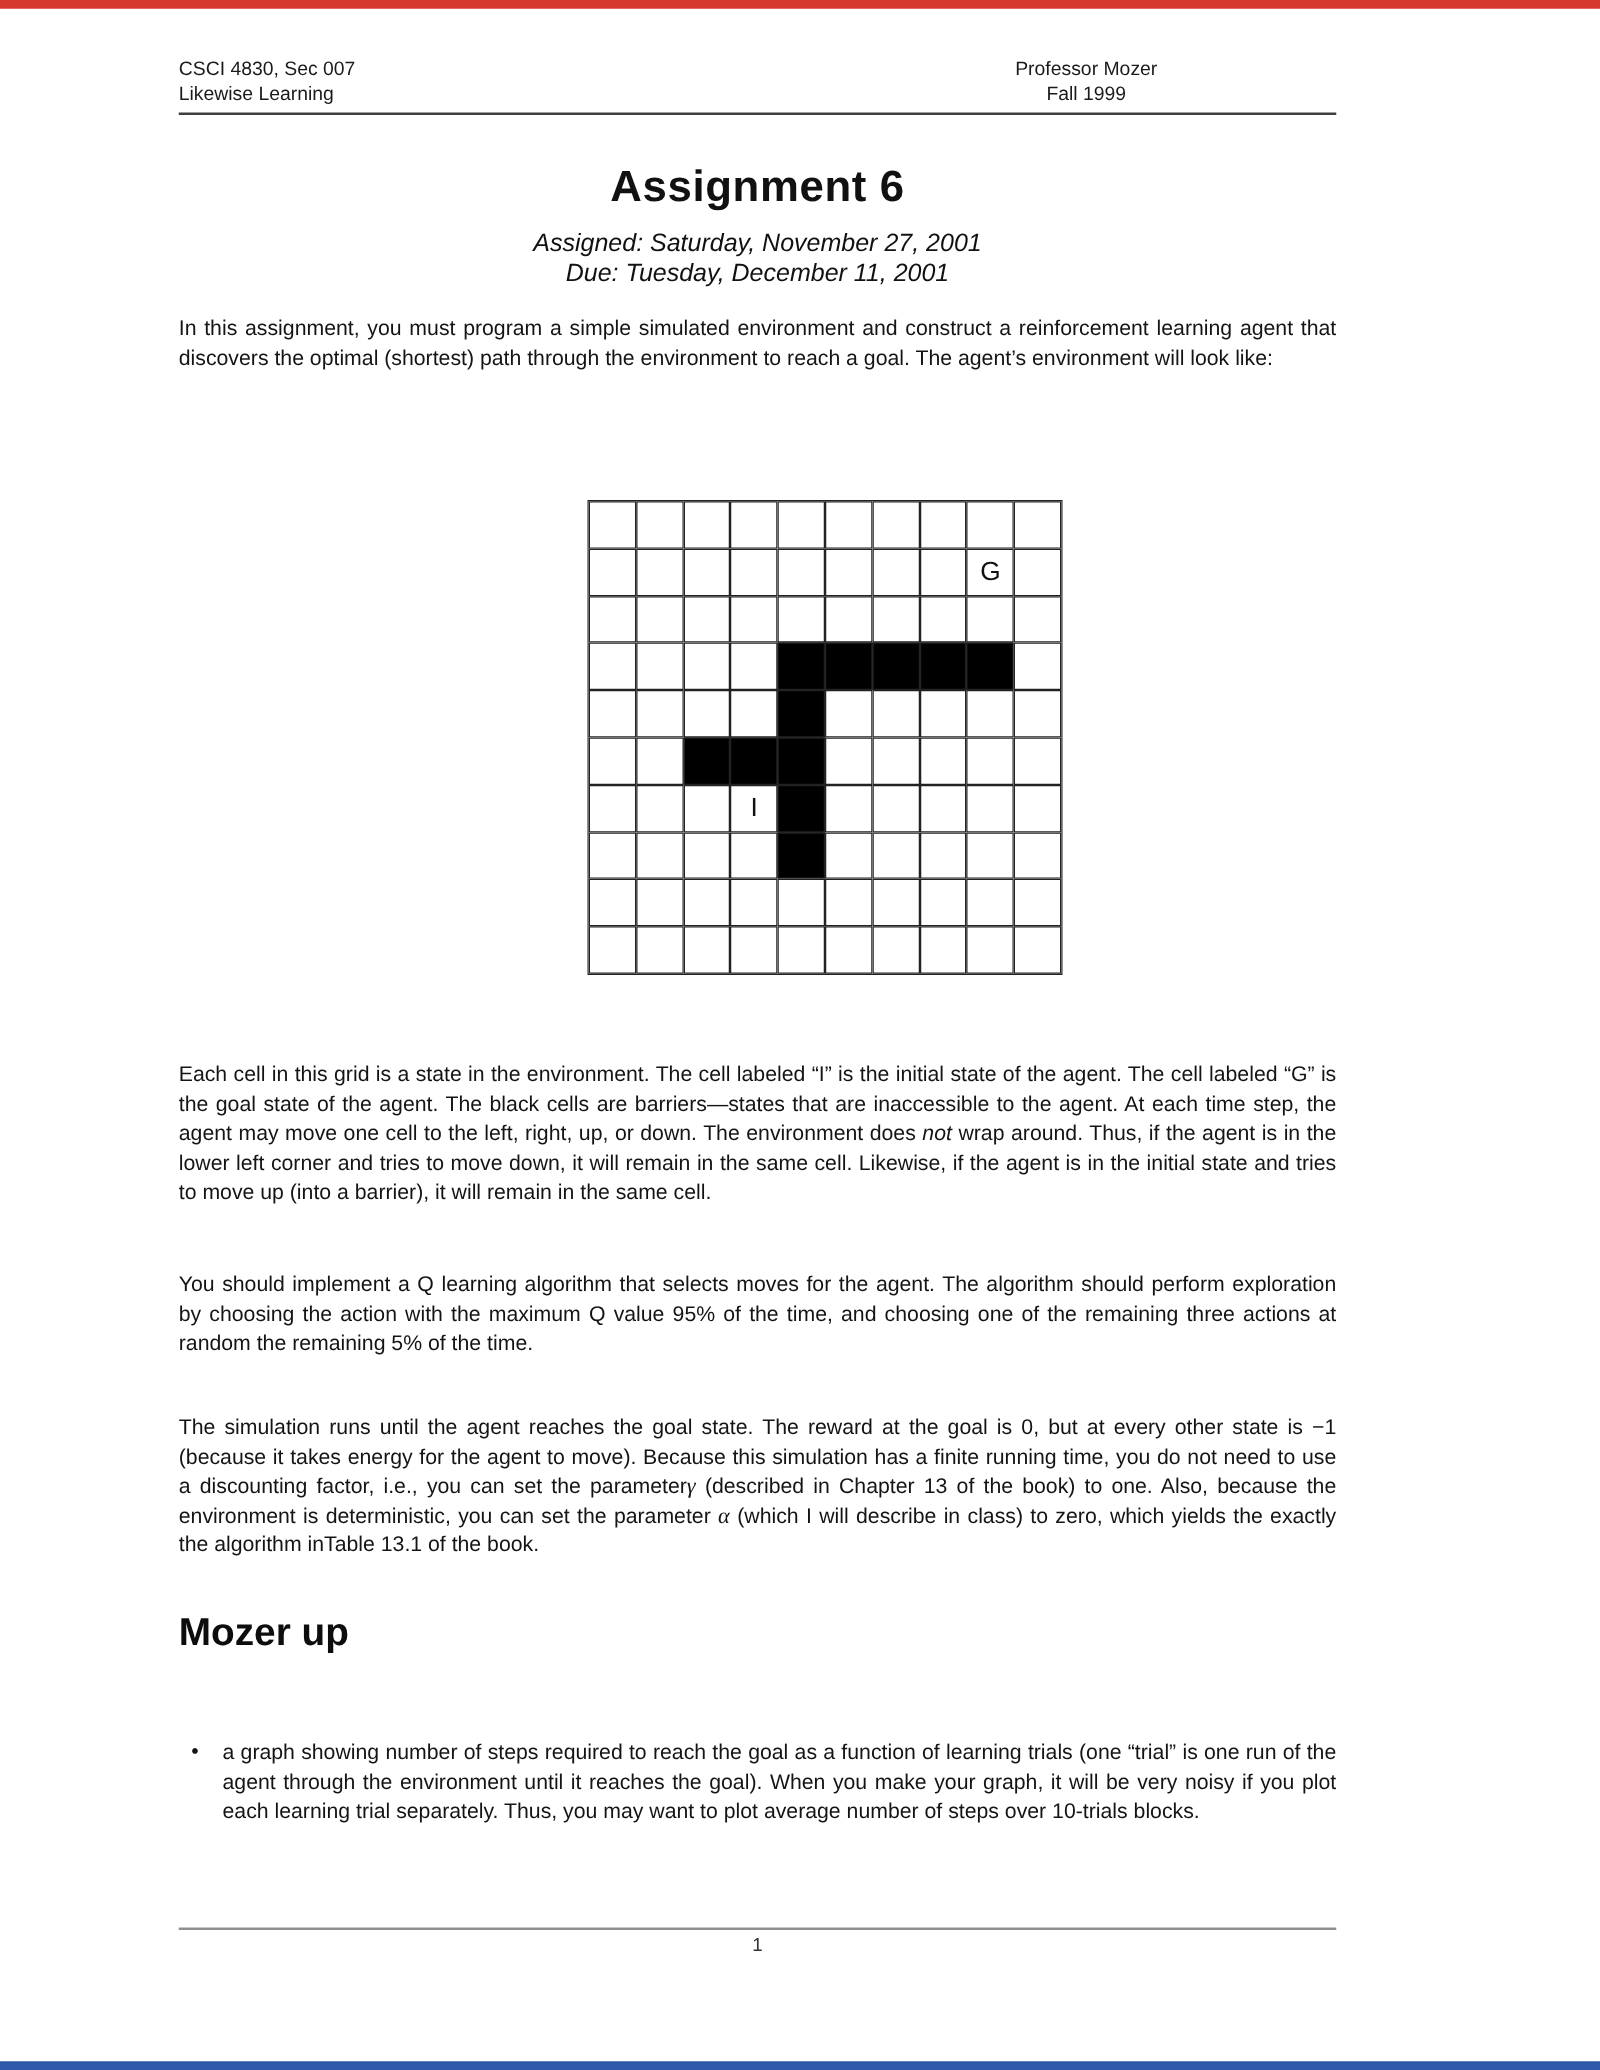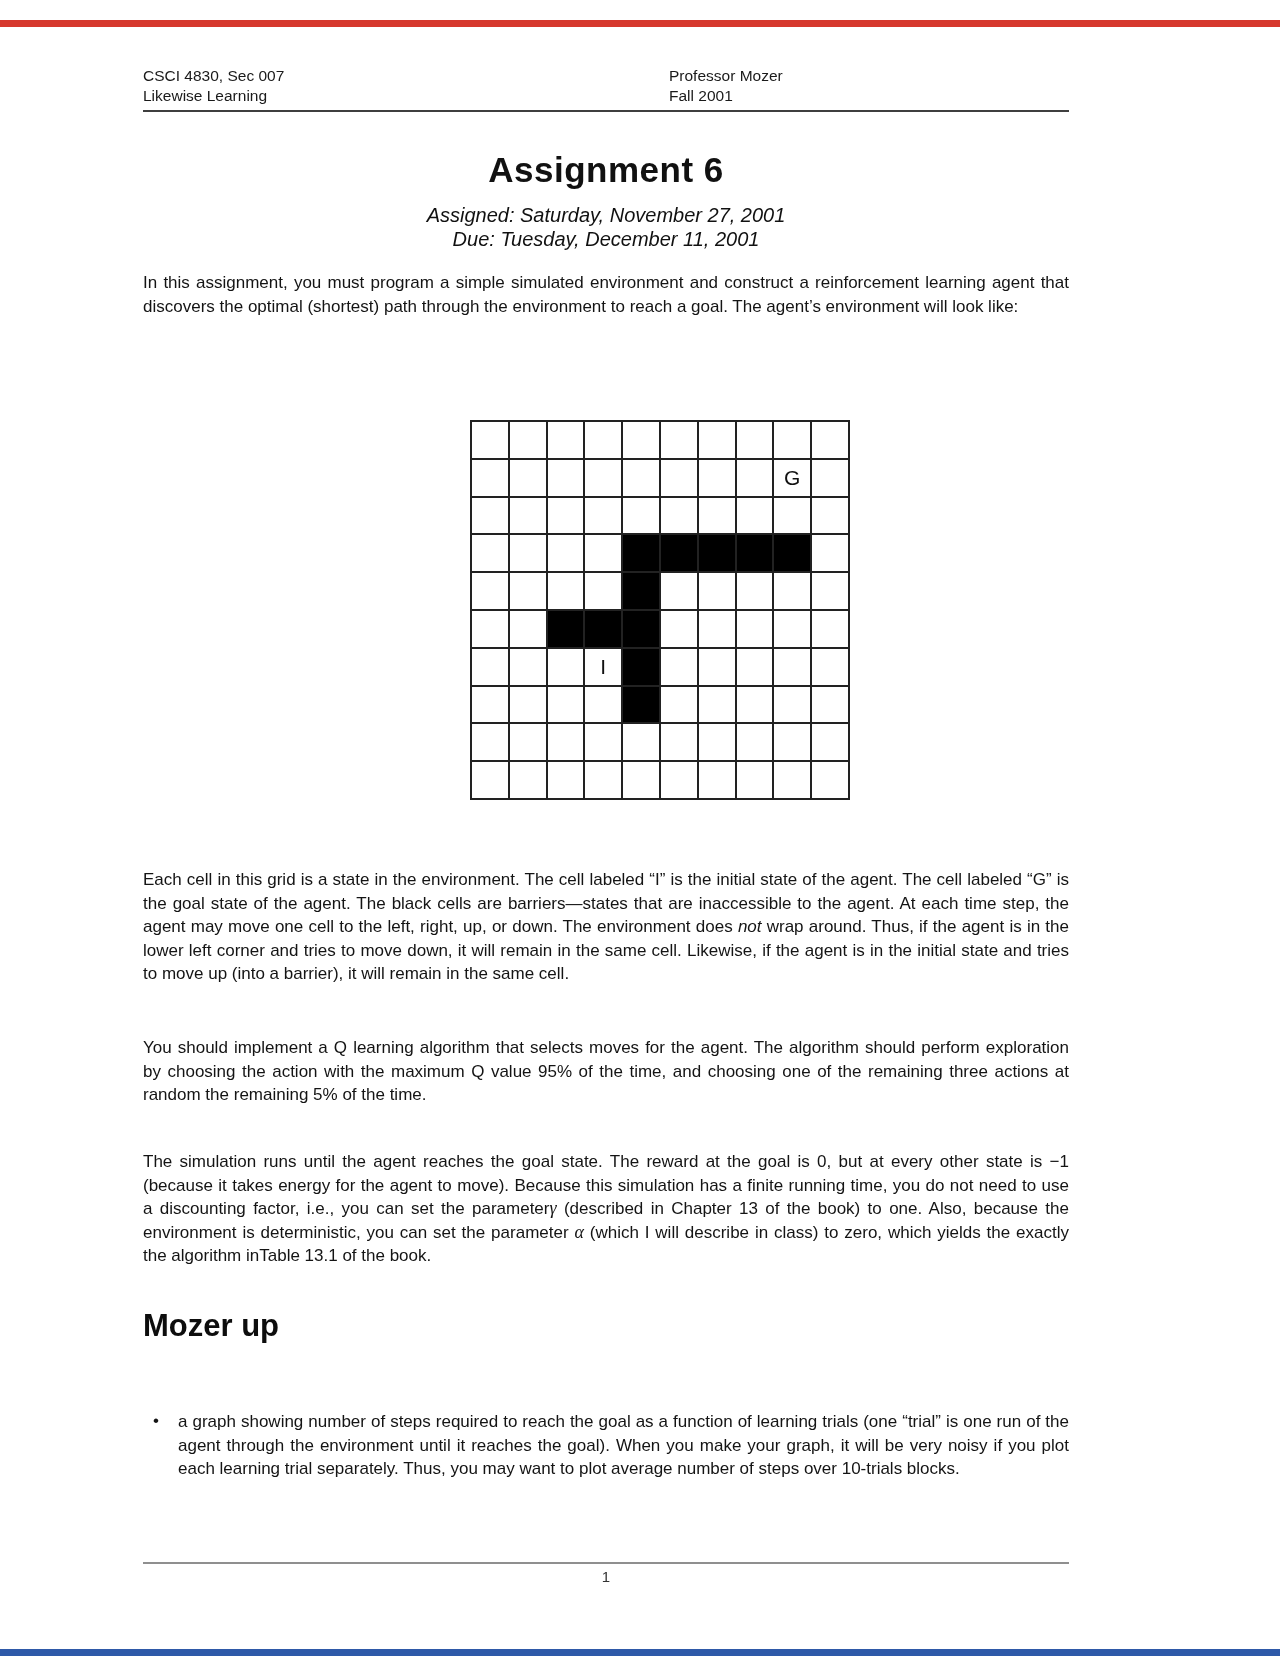--- a/index.html
+++ b/index.html
@@ -4,26 +4,26 @@
 <style>
   html,body{margin:0;padding:0;background:#ffffff;}
   #page{
     position:relative;
     width:1280px;height:1656px;
     background:#ffffff;
     font-family:"Liberation Sans",sans-serif;
     color:#111;
     overflow:hidden;
   }
-  .abs{position:absolute;margin-top:20px;}
+  .abs{position:absolute;}
   .col{left:143px;width:926px;}
   .chrome-bar{left:0;width:1280px;height:7px;}
   
   .hdr{font-size:15.5px;line-height:20px;color:#1a1a1a;}
-  .hdr-right{text-align:left;}
+  .hdr-right{text-align:center;}
   .rule{height:2px;}
   
   .title{font-size:35px;font-weight:bold;text-align:center;letter-spacing:.5px;}
   .date-line{font-size:20px;font-style:italic;text-align:center;line-height:24px;}
   
   .body-text{font-size:17px;line-height:23.5px;text-align:justify;color:#141414;}
   .it{font-style:italic;}
   .greek{font-family:"Liberation Serif",serif;font-style:italic;font-size:18px;}
   
   .section-heading{font-size:31px;font-weight:bold;color:#0d0d0d;}
@@ -58,21 +58,21 @@
 <div id="page">
 
   <div class="abs chrome-bar" id="top-bar" style="top: 0px; background: rgb(214, 56, 46);"></div>
 
   <div class="abs hdr" style="left:143px;top:46px;">
     <div>CSCI 4830, Sec 007</div>
     <div>Likewise Learning</div>
   </div>
   <div class="abs hdr hdr-right" style="left:669px;top:46px;width:400px;">
     <div>Professor Mozer</div>
-    <div>Fall 2001</div>
+    <div>Fall 1999</div>
   </div>
   <div class="abs col rule" id="header-rule" style="top: 90px; background: rgb(63, 63, 63);"></div>
 
   <div class="abs col title" style="top:130px;">Assignment 6</div>
   <div class="abs col date-line" style="top:183px;">Assigned: Saturday, November 27, 2001</div>
   <div class="abs col date-line" style="top:207px;">Due: Tuesday, December 11, 2001</div>
 
   <div class="abs col body-text" style="top:251px;">In this assignment, you must program a simple simulated environment and construct a reinforcement learning agent that discovers the optimal (shortest) path through the environment to reach a goal. The agent’s environment will look like:</div>
 
   <div class="abs" id="env-grid" style="grid-template-columns: repeat(10, 1fr); grid-template-rows: repeat(10, 1fr); border-color: rgb(34, 34, 34);">

